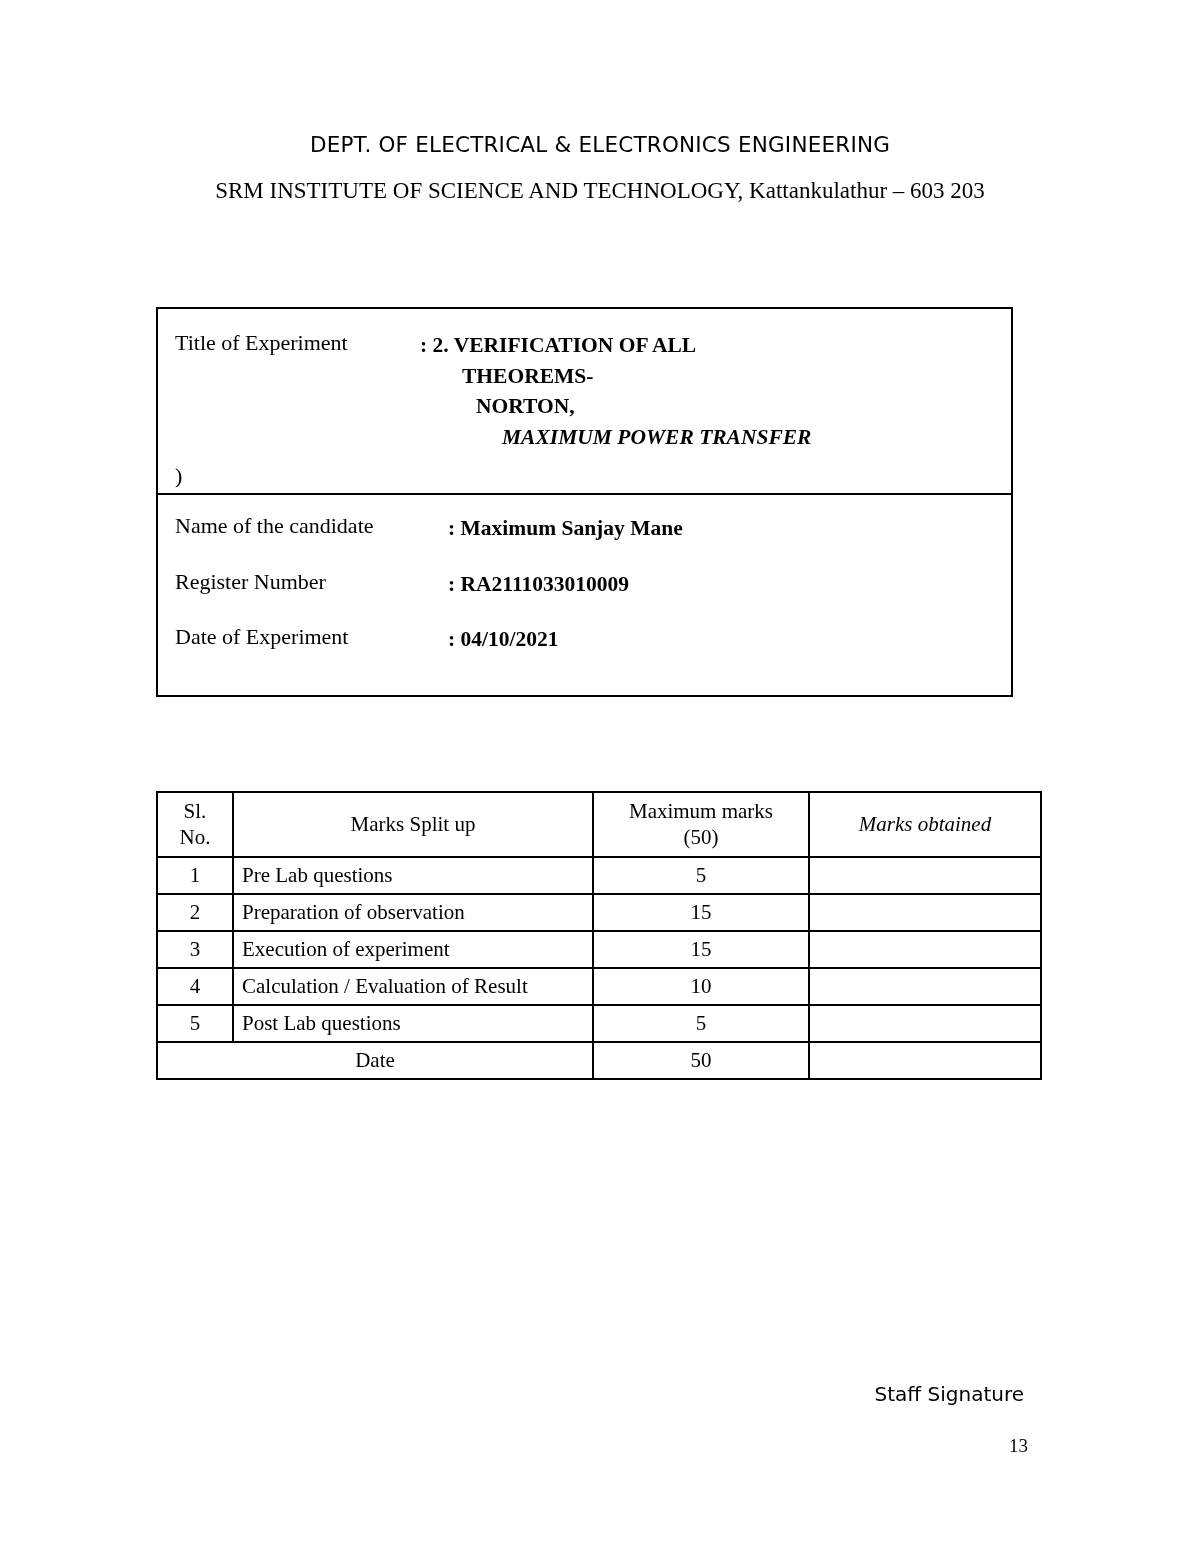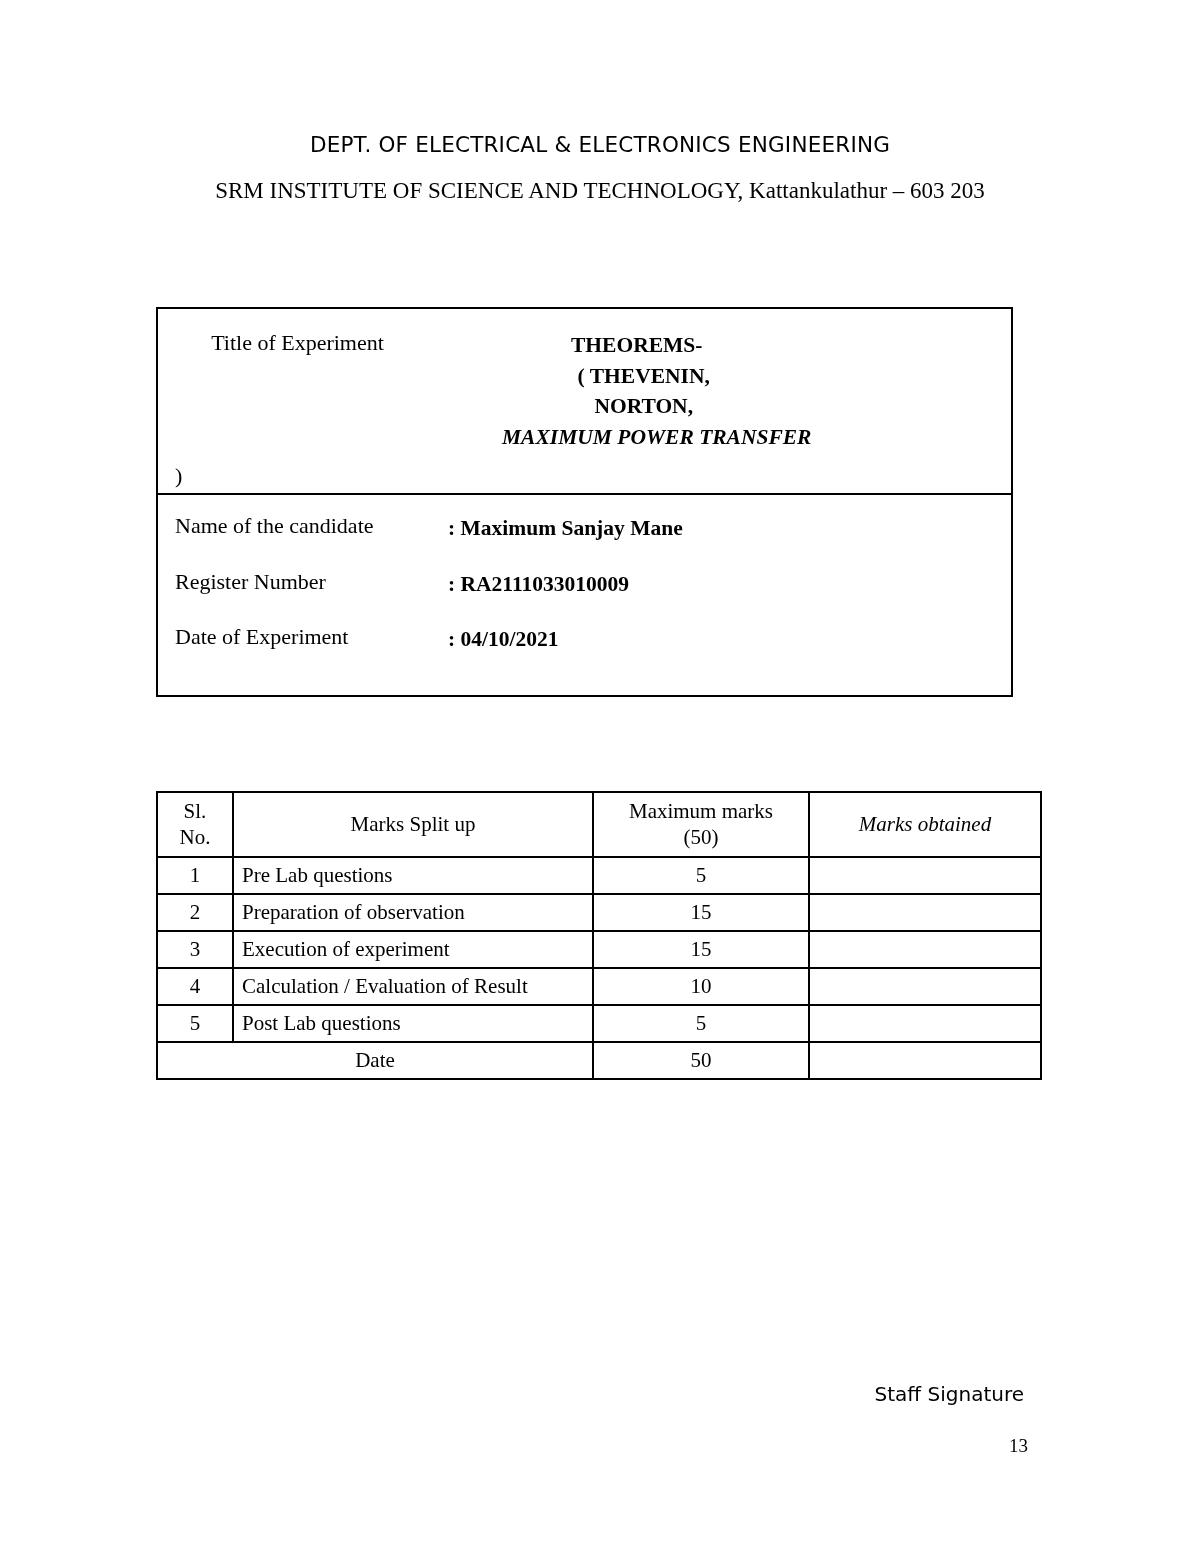--- a/index.html
+++ b/index.html
@@ -50,21 +50,20 @@
     width: 857px;
     border: 2px solid #000;
     box-sizing: border-box;
   }
   .details-top {
     border-bottom: 2px solid #000;
     box-sizing: border-box;
     padding: 21px 0 8px 0;
     min-height: 186px;
     position: relative;
-    text-align: center;
   }
   .row {
     display: flex;
     align-items: flex-start;
   }
   .lbl {
     width: 262px;
     flex: 0 0 262px;
     padding-left: 17px;
     font-size: 22px;
@@ -171,22 +170,22 @@
     <div class="line1">DEPT. OF ELECTRICAL &amp; ELECTRONICS ENGINEERING</div>
     <div class="line2">SRM INSTITUTE OF SCIENCE AND TECHNOLOGY, Kattankulathur – 603 203</div>
   </div>
 
   <div class="details-box">
 
     <div class="details-top">
       <div class="row">
         <div class="lbl">Title of Experiment</div>
         <div class="title-val">
+          <span class="ln">: 2. VERIFICATION OF ALL</span>
           <span class="ln" style="padding-left:42px;">THEOREMS-</span>
-          <span class="ln" style="padding-left:56px;">( THEVENIN,</span>
           <span class="ln" style="padding-left:56px;">NORTON,</span>
           <span class="ln" style="padding-left:82px;font-style:italic;">MAXIMUM POWER TRANSFER</span>
         </div>
       </div>
       <div class="paren-close">)</div>
     </div>
 
     <div class="details-bottom">
       <div class="row">
         <div class="lbl">Name of the candidate</div>

